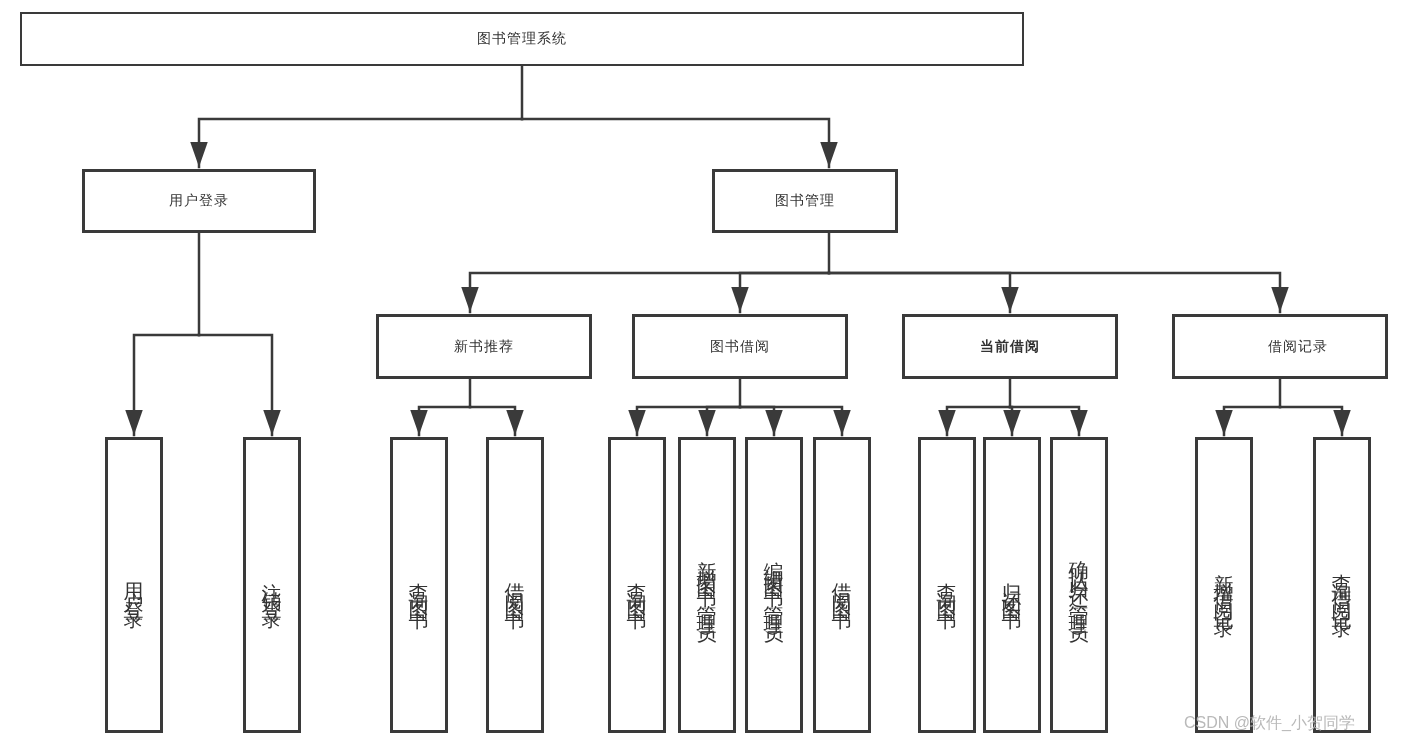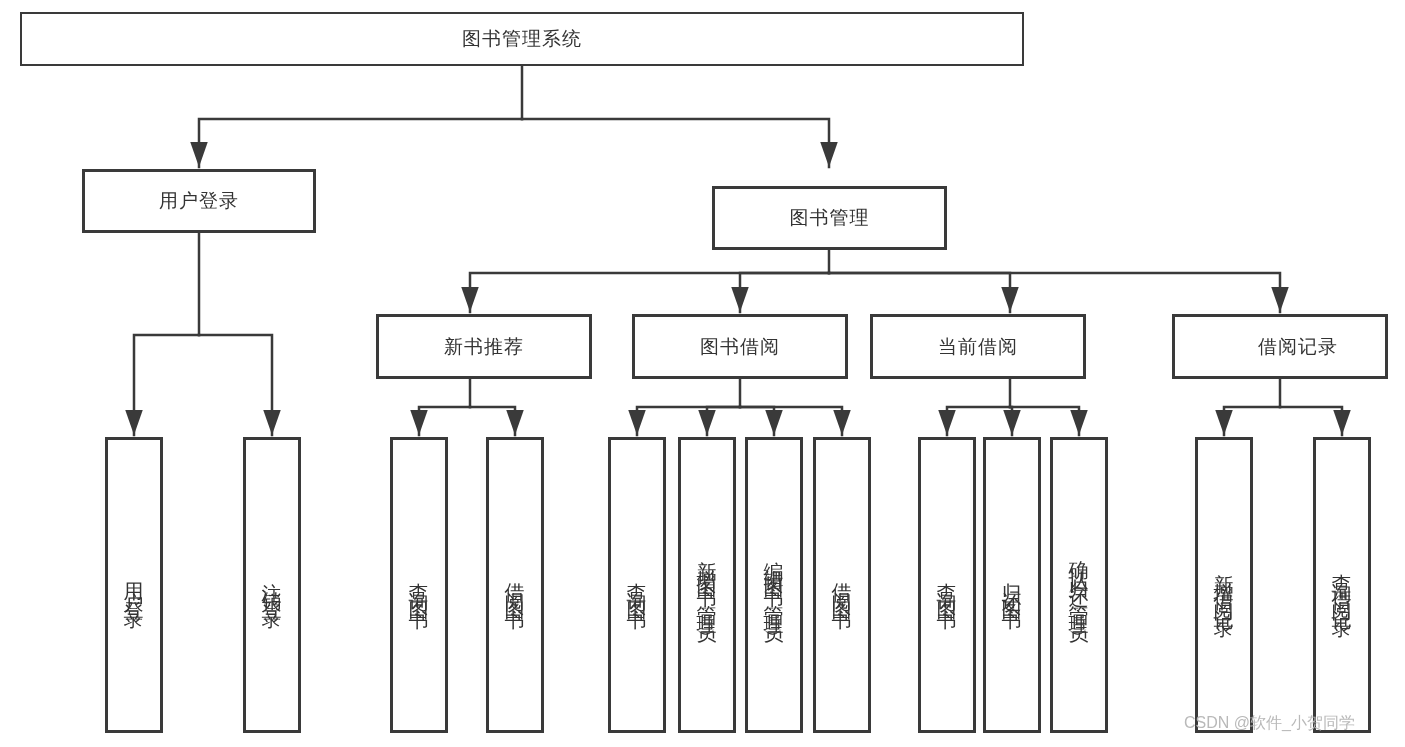--- a/index.html
+++ b/index.html
@@ -25,26 +25,26 @@
     position: absolute;
     box-sizing: border-box;
     border: 3px solid var(--line);
     background: #fff;
     display: flex;
     align-items: center;
     justify-content: center;
     color: var(--text);
     z-index: 2;
   }
-  .hbox { font-size: 19px; letter-spacing: 1px; white-space: nowrap; }
+  .hbox { font-size: 14px; letter-spacing: 1px; white-space: nowrap; }
   .root-box  { left: 20px;  top: 12px;  width: 1004px; height: 54px; border-width: 2.5px; }
   .l2a { left: 82px;  top: 169px; width: 234px; height: 64px; }
-  .l2b { left: 712px; top: 186px; width: 235px; height: 64px; }
+  .l2b { left: 712px; top: 169px; width: 186px; height: 64px; }
   .l3  { top: 314px; width: 216px; height: 65px; }
-  .l3a { left: 376px; }  .l3b { left: 632px; }  .l3c { left: 870px; }  .l3d { left: 1172px; padding-left: 36px; }
+  .l3a { left: 376px; }  .l3b { left: 632px; }  .l3c { left: 902px; font-weight: bold; }  .l3d { left: 1172px; padding-left: 36px; }
 
   .vbox { top: 437px; width: 58px; height: 296px; }
   .vbox span {
     writing-mode: vertical-rl;
     font-size: 20px;
     letter-spacing: 9px;
     line-height: 1;
     color: var(--text);
   }
   .a1 { left: 105px; }  .a2 { left: 243px; }

